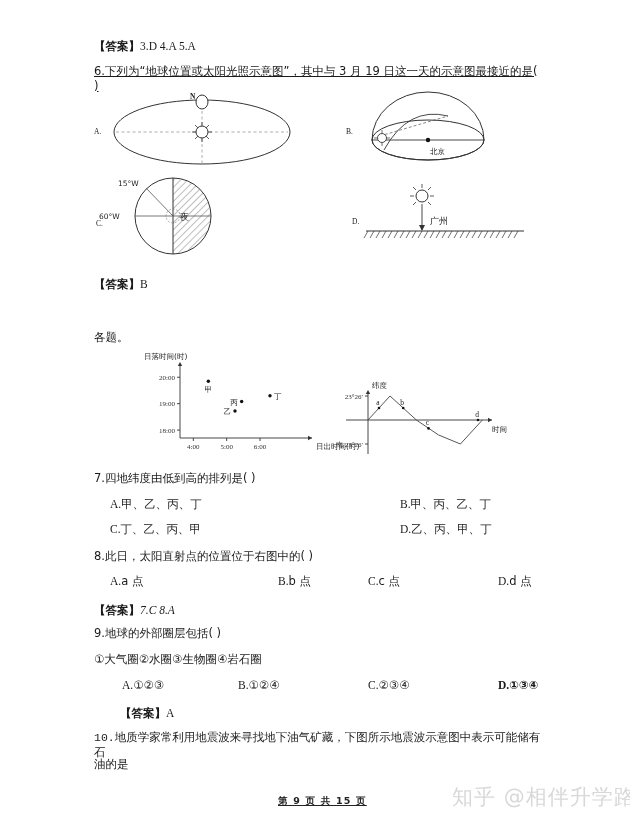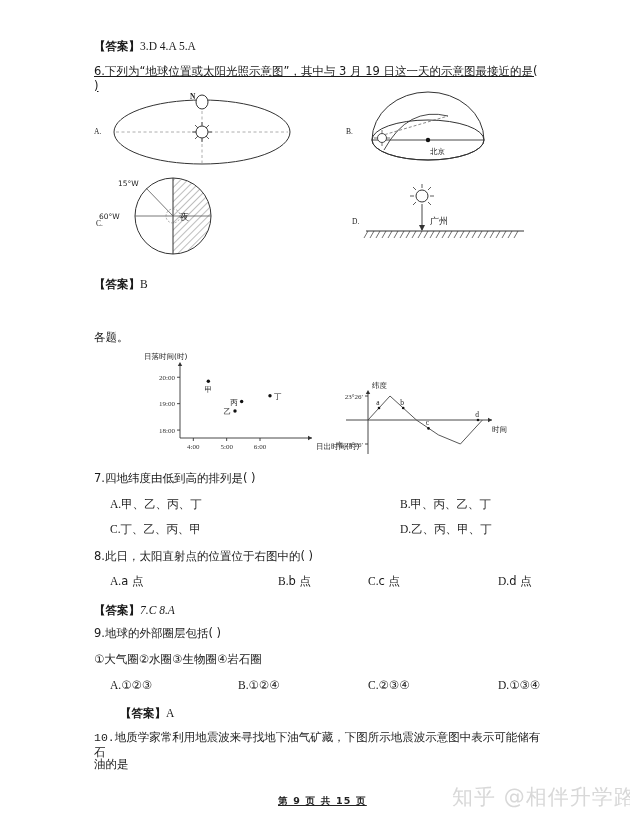--- a/index.html
+++ b/index.html
@@ -243,24 +243,24 @@
     <span style="position:absolute;left:258px;"><span class="optletter">C.</span><span>c 点</span></span>
     <span style="position:absolute;left:388px;"><span class="optletter">D.</span><span>d 点</span></span>
   </div>
   <div class="blk" style="left:94px;top:600px;">
     <span class="cjk ans-tag" style="font-size:11.5px;">【答案】</span><span style="font-size:11.5px;font-style:italic;">7.C      8.A</span>
   </div>
 
   <div class="blk cjk q-text" style="left:94px;top:626px;">9.地球的外部圈层包括(        )</div>
   <div class="blk cjk q-text" style="left:94px;top:652px;">①大气圈②水圈③生物圈④岩石圈</div>
   <div class="opt-row cjk" style="left:94px;top:678px;">
-    <span style="position:absolute;left:0px;"><span class="optletter">A.</span><span>①②③</span></span>
+    <span style="position:absolute;left:12px;"><span class="optletter">A.</span><span>①②③</span></span>
     <span style="position:absolute;left:128px;"><span class="optletter">B.</span><span>①②④</span></span>
     <span style="position:absolute;left:258px;text-decoration:underline;"><span class="optletter">C.</span><span>②③④</span></span>
-    <span style="position:absolute;left:388px;"><span class="optletter">D.</span><span>①③④</span></span>
+    <span style="position:absolute;left:388px;font-weight:bold;"><span class="optletter">D.</span><span>①③④</span></span>
   </div>
   <div class="blk" style="left:94px;top:703px;margin-left:26px;">
     <span class="cjk ans-tag" style="font-size:11.5px;">【答案】</span><span style="font-size:11.5px;">A</span>
   </div>
 
   <div class="blk cjk q-text" style="left:94px;top:730px;width:450px;font-family:Liberation Mono, monospace;">10.地质学家常利用地震波来寻找地下油气矿藏，下图所示地震波示意图中表示可能储有石</div>
   <div class="blk cjk q-text" style="left:94px;top:757px;">油的是</div>
 
   <div class="footer-page cjk">第 9 页 共 15 页</div>
   <div class="watermark">知乎 @相伴升学路</div>

